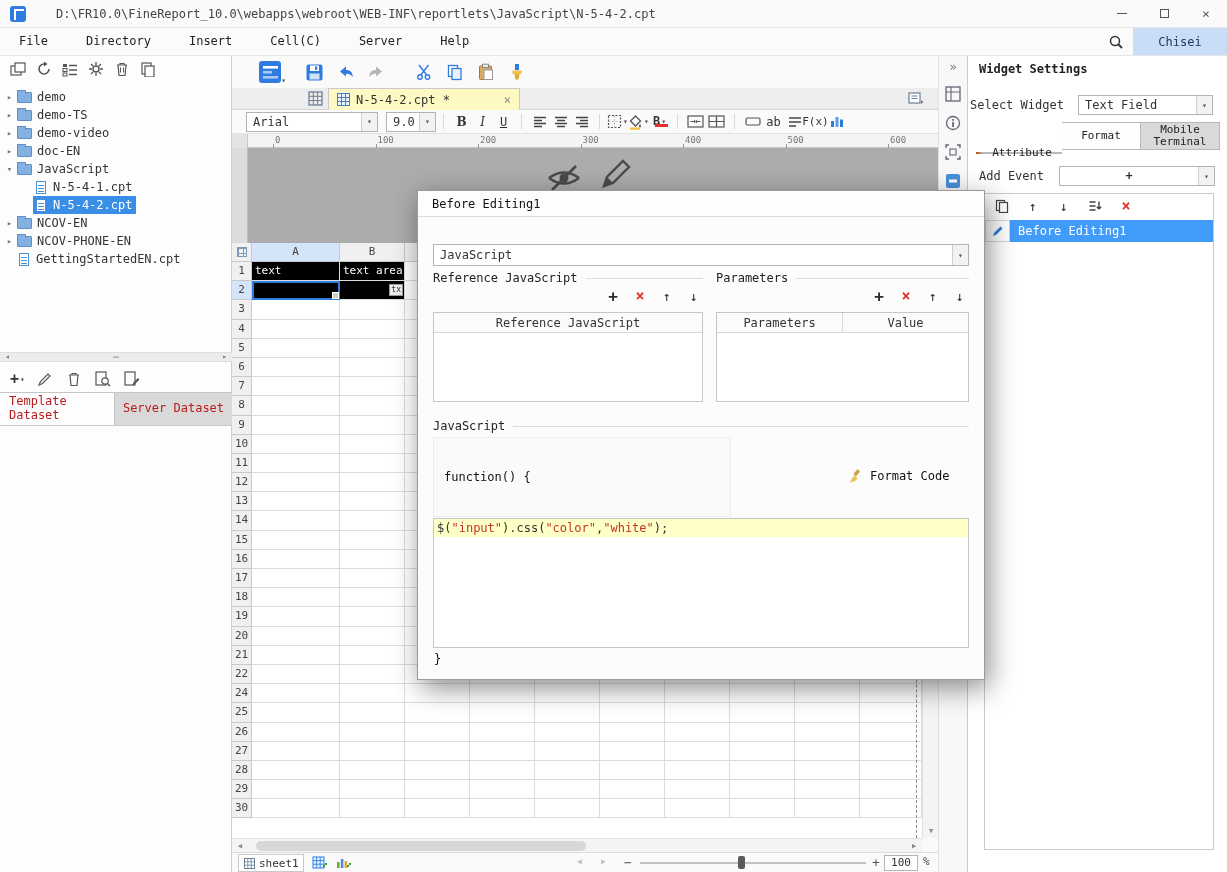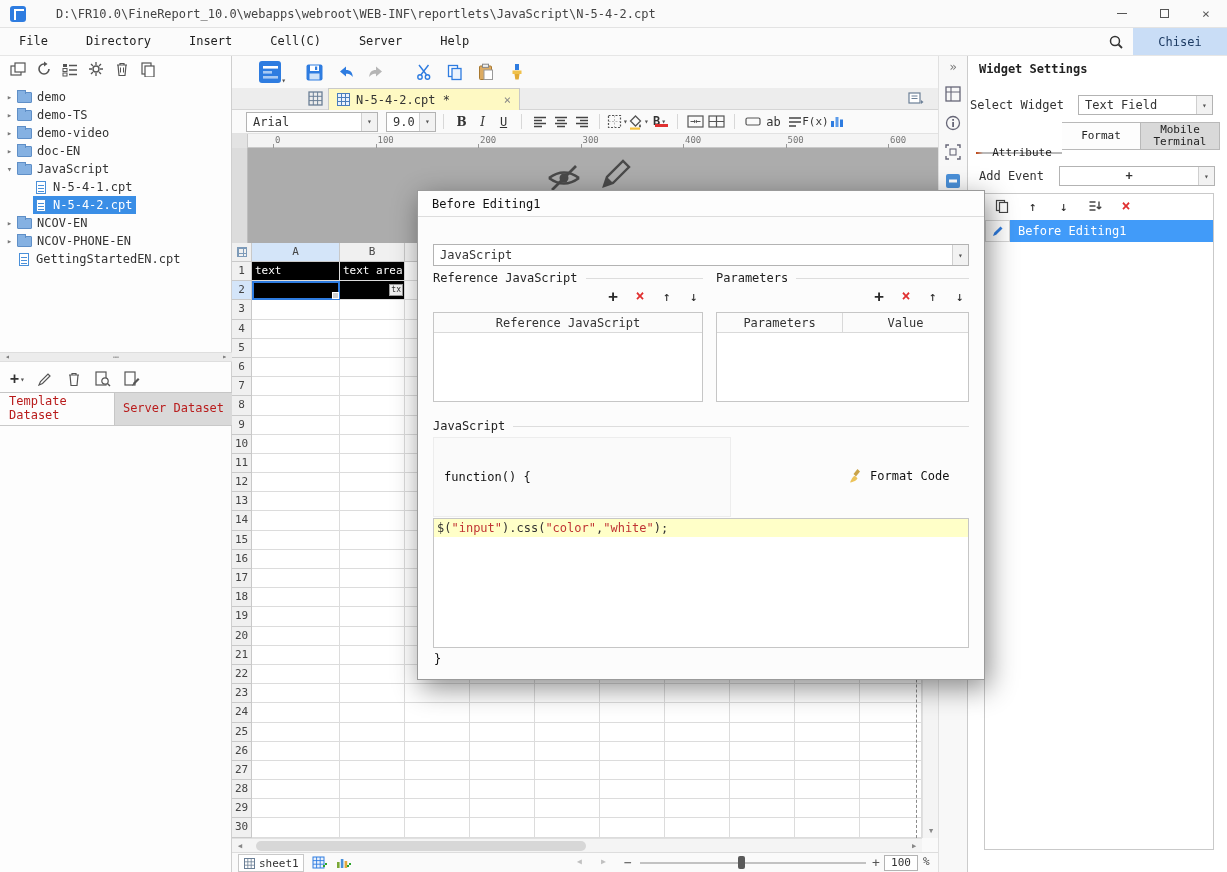--- a/index.html
+++ b/index.html
@@ -864,33 +864,20 @@
           <div class="scell cell" style="width: 65px;"></div>
           <div class="scell cell" style="width: 65px;"></div>
           <div class="scell cell" style="width: 65px;"></div>
           <div class="scell cell" style="width: 65px;"></div>
           <div class="scell cell" style="width: 65px;"></div>
           <div class="scell cell" style="width: 65px;"></div>
           <div class="scell cell" style="width: 65px;"></div>
           <div class="scell cell" style="width: 62px;"></div>
         </div>
         <div class="srow">
-          <div class="scell rowhdr">23</div>
-          <div class="scell cell" style="width: 88px;"></div>
-          <div class="scell cell" style="width: 65px;"></div>
-          <div class="scell cell" style="width: 65px;"></div>
-          <div class="scell cell" style="width: 65px;"></div>
-          <div class="scell cell" style="width: 65px;"></div>
-          <div class="scell cell" style="width: 65px;"></div>
-          <div class="scell cell" style="width: 65px;"></div>
-          <div class="scell cell" style="width: 65px;"></div>
-          <div class="scell cell" style="width: 65px;"></div>
-          <div class="scell cell" style="width: 62px;"></div>
-        </div>
-        <div class="srow">
           <div class="scell rowhdr">24</div>
           <div class="scell cell" style="width: 88px;"></div>
           <div class="scell cell" style="width: 65px;"></div>
           <div class="scell cell" style="width: 65px;"></div>
           <div class="scell cell" style="width: 65px;"></div>
           <div class="scell cell" style="width: 65px;"></div>
           <div class="scell cell" style="width: 65px;"></div>
           <div class="scell cell" style="width: 65px;"></div>
           <div class="scell cell" style="width: 65px;"></div>
           <div class="scell cell" style="width: 65px;"></div>

